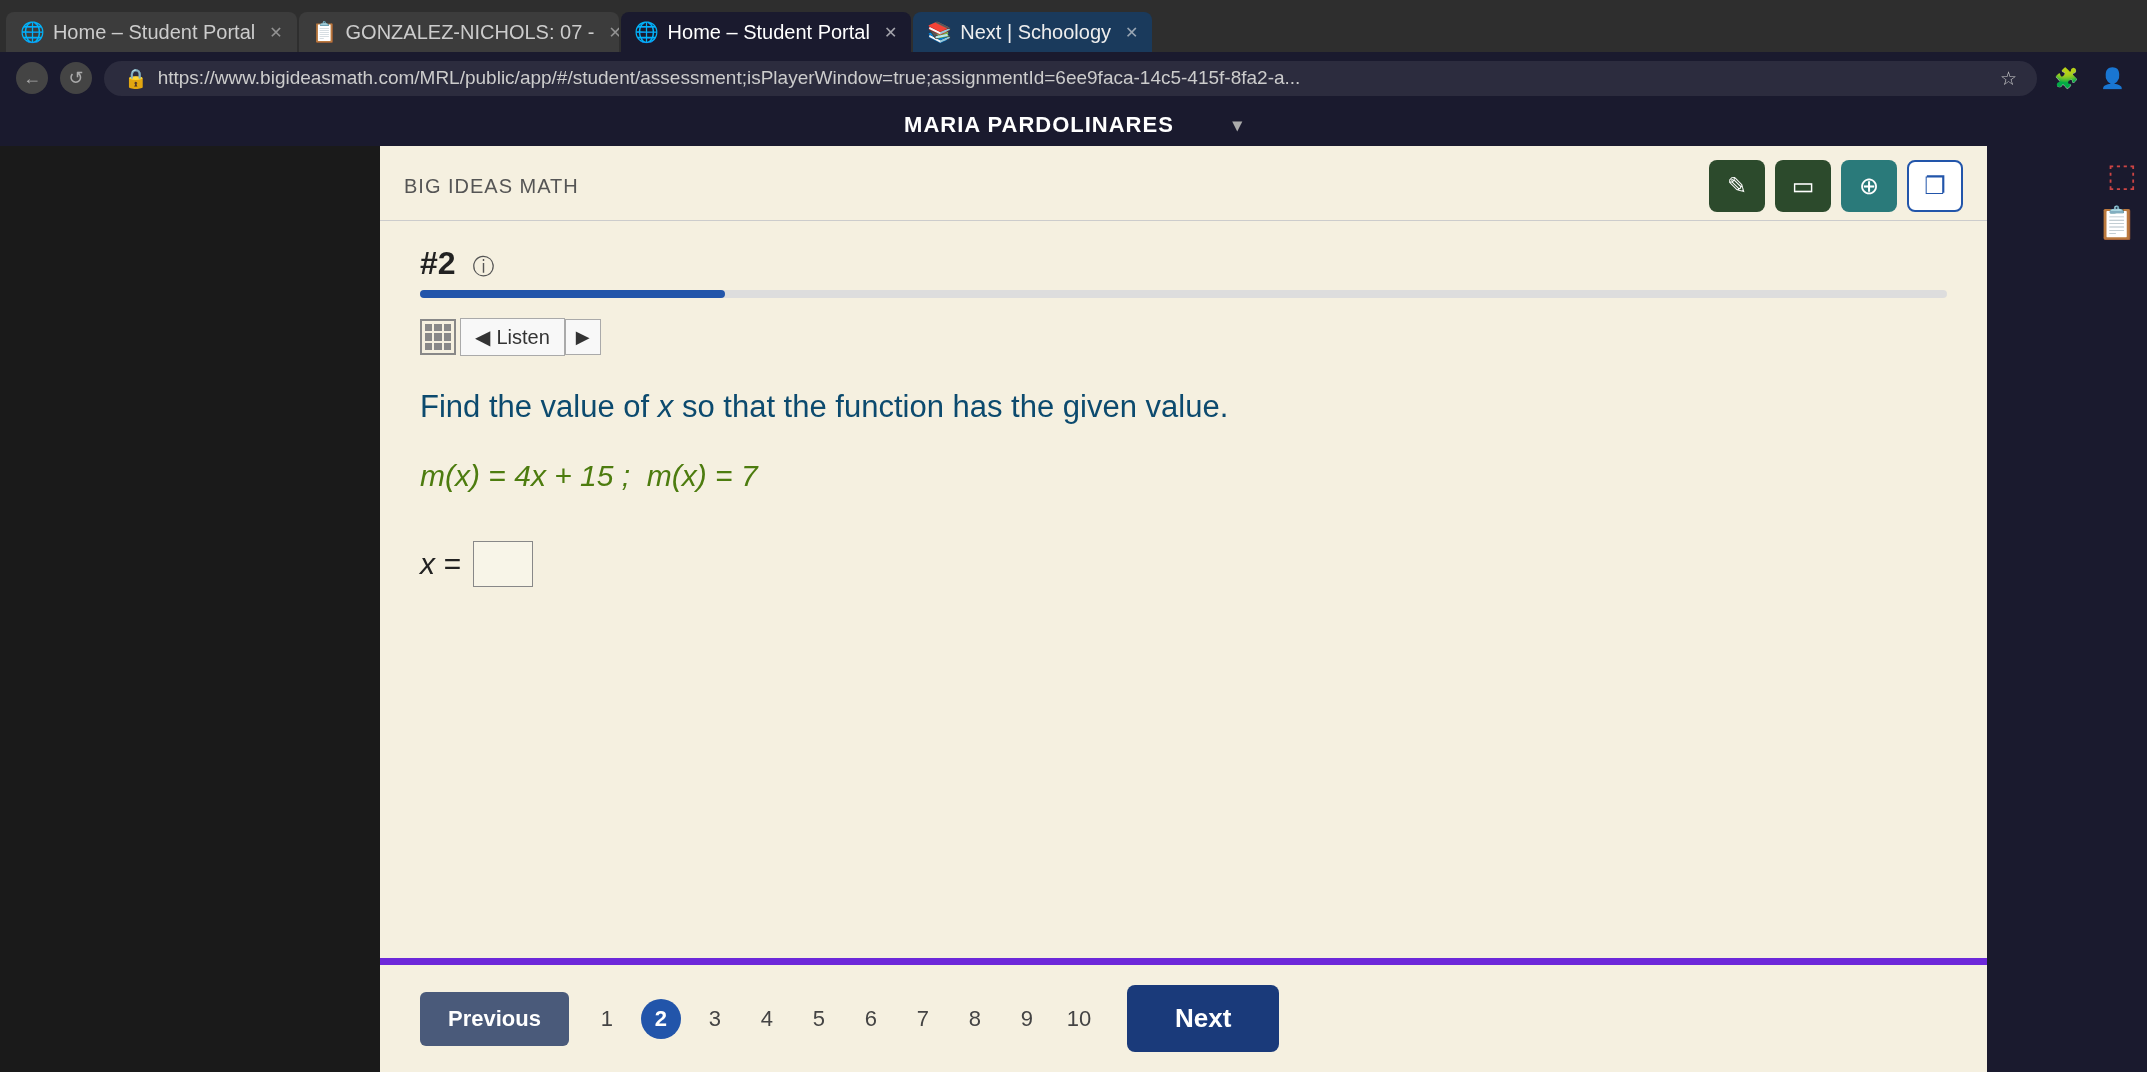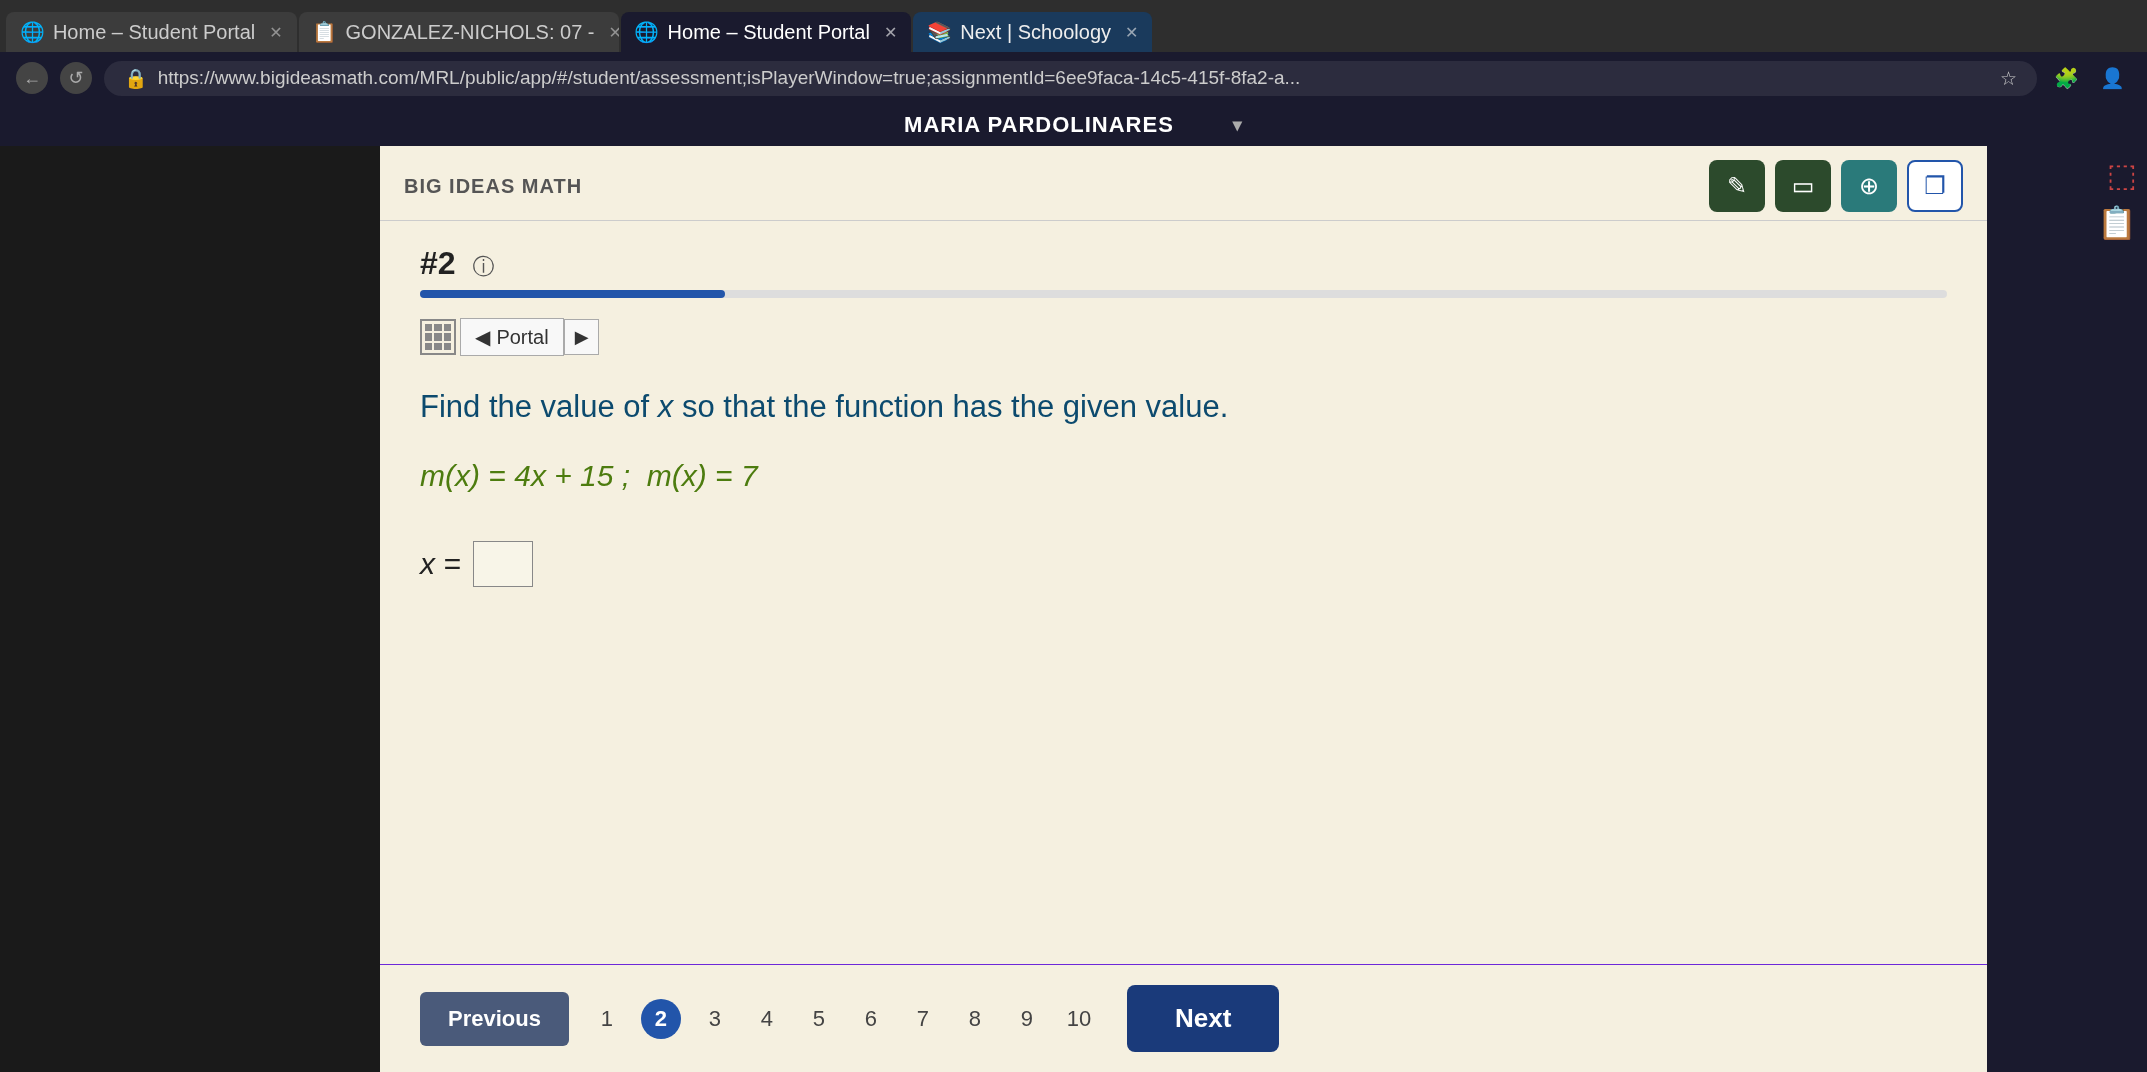--- a/index.html
+++ b/index.html
@@ -162,21 +162,21 @@
     .app-header {
       padding: 14px 24px 8px 24px;
       border-bottom: 1px solid #ccc;
       display: flex;
       align-items: center;
       justify-content: space-between;
     }
 
     .app-title {
       font-size: 20px;
-      font-weight: bold;
+      font-weight: normal;
       color: #555;
       letter-spacing: 1px;
     }
 
     .header-buttons {
       display: flex;
       gap: 10px;
     }
 
     .header-btn {
@@ -312,21 +312,21 @@
       border: 1.5px solid #888;
       background: #f8f5e8;
       font-size: 22px;
       text-align: center;
       outline: none;
     }
 
     
     .nav-footer {
       background: #f5f0e0;
-      border-top: 1px solid #6d28d9;
+      border-top: 7px solid #6d28d9;
       padding: 20px 40px;
       display: flex;
       align-items: center;
       gap: 20px;
     }
 
     .prev-btn {
       padding: 14px 28px;
       background: #4a5a7a;
       color: #fff;
@@ -476,21 +476,21 @@
           <div class="listen-grid-cell"></div>
           <div class="listen-grid-cell"></div>
           <div class="listen-grid-cell"></div>
           <div class="listen-grid-cell"></div>
           <div class="listen-grid-cell"></div>
           <div class="listen-grid-cell"></div>
           <div class="listen-grid-cell"></div>
         </div>
         <button class="listen-btn">
           <span>◀</span>
-          <span>Portal</span>
+          <span>Listen</span>
         </button>
         <button class="play-btn">▶</button>
       </div>
 
       <div class="question-text">
         Find the value of <em>x</em> so that the function has the given value.
       </div>
 
       <div class="math-equation">
         <em>m</em>(<em>x</em>) = 4<em>x</em> + 15 ;  &nbsp;<em>m</em>(<em>x</em>) = 7

